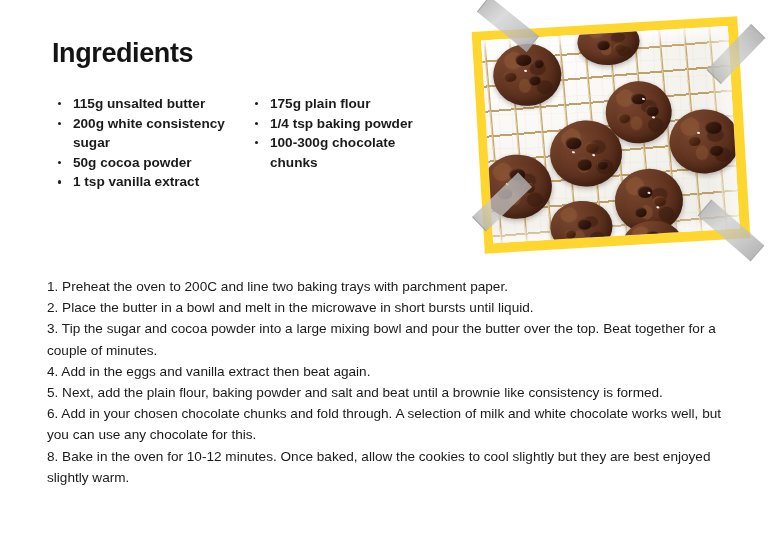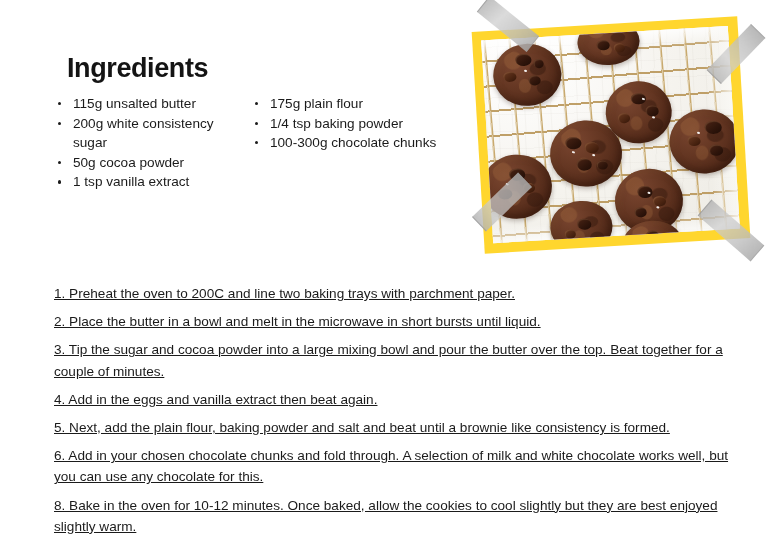--- a/index.html
+++ b/index.html
@@ -22,21 +22,21 @@
     height: 543px;
     background: #ffffff;
   }
 
   
   .section-heading {
     font-size: 27px;
     font-weight: bold;
     letter-spacing: -0.4px;
     color: #141414;
-    margin: 15px;
+    margin: 0;
   }
 
   #ingredients-heading {
     position: absolute;
     left: 52px;
     top: 38px;
   }
 
   #method-heading {
     position: absolute;
@@ -61,20 +61,21 @@
     margin: 0;
     padding: 0;
   }
   .ing-item {
     position: relative;
     padding-left: 21px;
     font-size: 13.6px;
     line-height: 19.6px;
     color: #1b1b1b;
     margin-bottom: 0px;
+    font-weight: bold;
   }
   .ing-item::before {
     content: "";
     position: absolute;
     left: 6px;
     top: 8px;
     width: 3.2px;
     height: 3.2px;
     border-radius: 50%;
     background: #1b1b1b;
@@ -84,22 +85,21 @@
   .method-wrap {
     position: absolute;
     left: 47px;
     top: 276px;
     width: 690px;
   }
   .method-step {
     font-size: 13.6px;
     line-height: 21.2px;
     color: #1b1b1b;
-    margin: 7px;
-    text-decoration: underline;
+    margin: 0;
   }
 
   
   .photo-assembly {
     position: absolute;
     left: 478px;
     top: 12px;
     width: 282px;
     height: 252px;
   }

